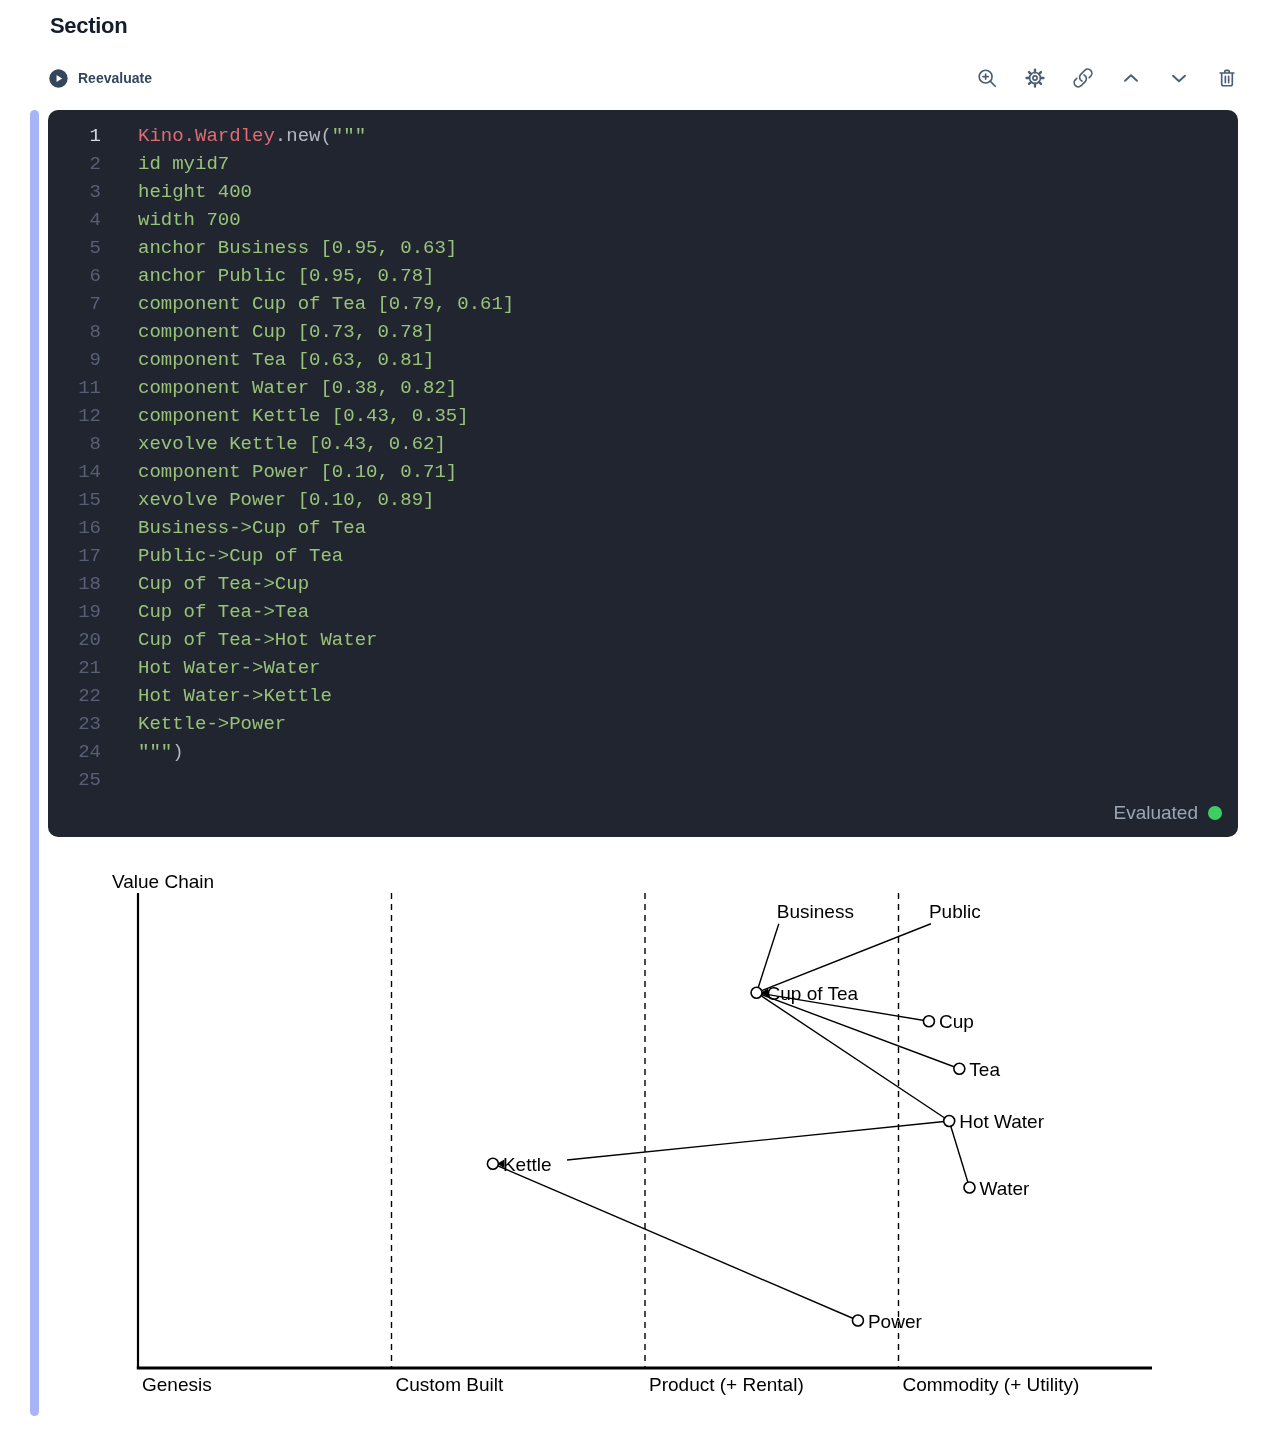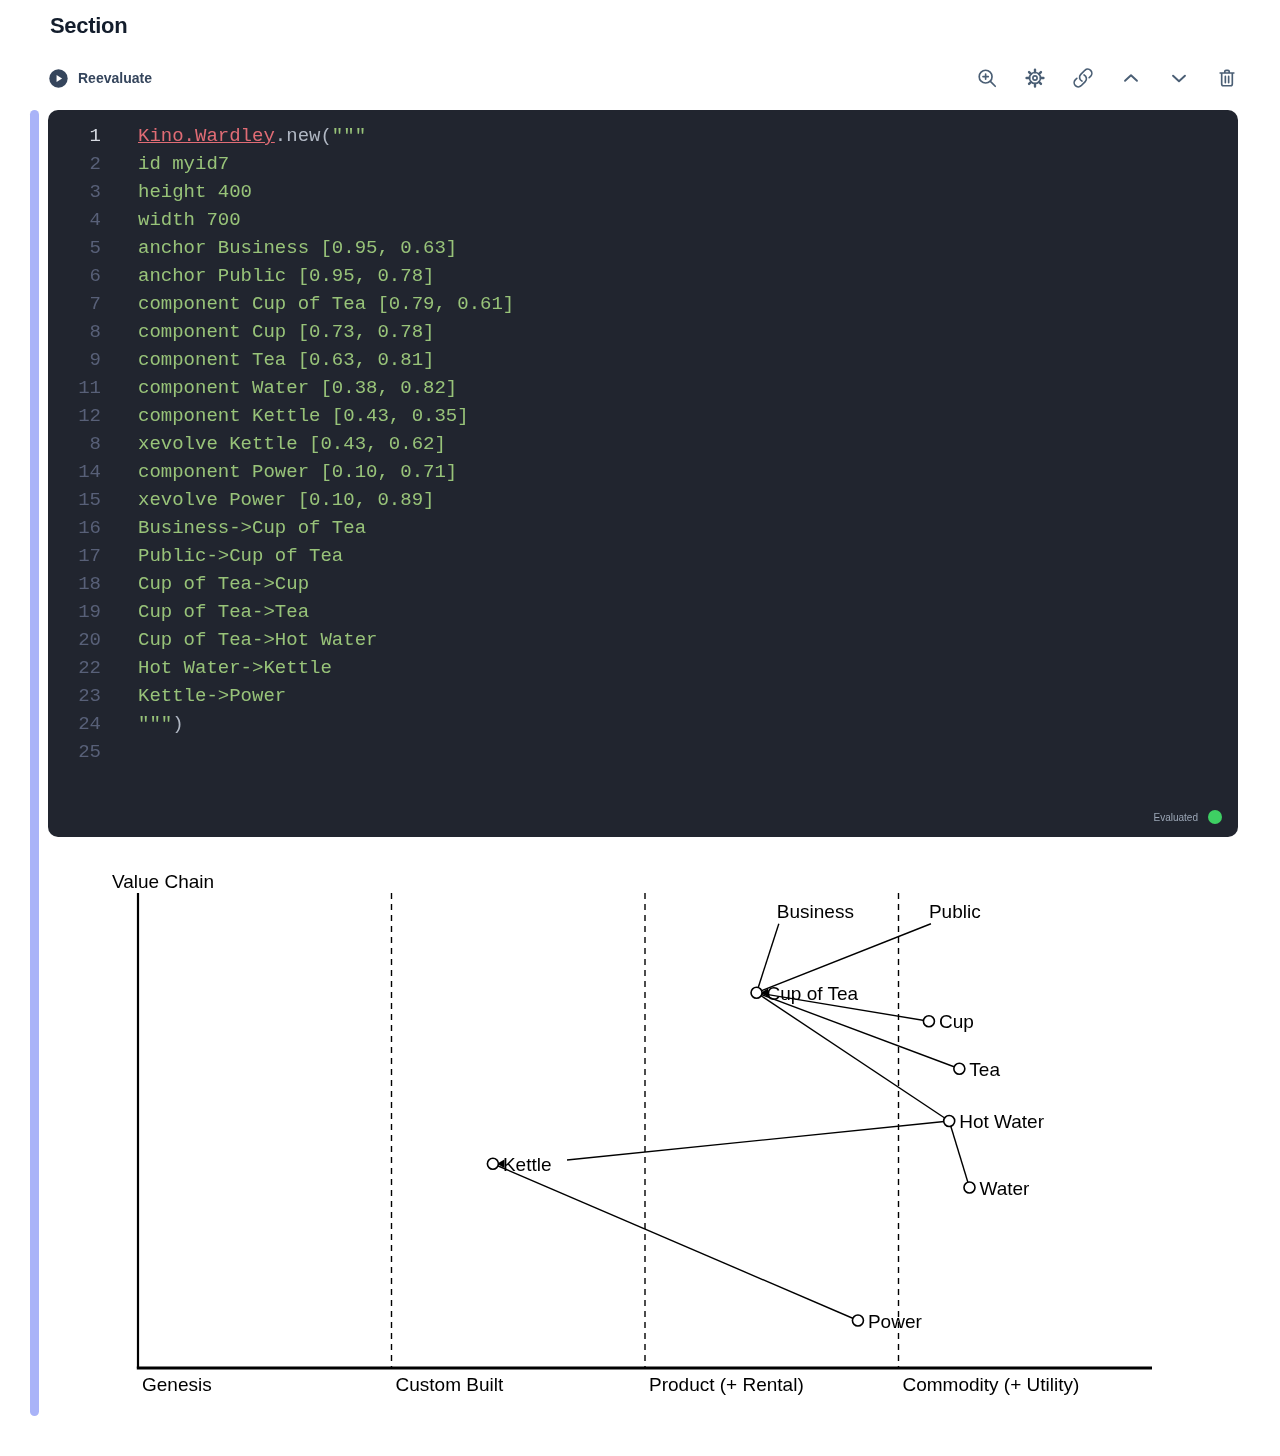--- a/index.html
+++ b/index.html
@@ -46,25 +46,25 @@
   .editor{
     position:absolute;left:48px;top:110px;width:1190px;height:727px;box-sizing:border-box;
     border-radius:10px;background:var(--editor-bg);padding-top:12px;
     font-family:"Liberation Mono","DejaVu Sans Mono",monospace;font-size:19px;
   }
   .line{display:flex;height:28px;line-height:28px;white-space:pre;}
   .ln{width:53px;text-align:right;color:var(--ln);flex:none;user-select:none;}
   .ln.active{color:var(--ln-active);}
   .code{margin-left:37px;}
   .tok-str{color:var(--code-str);}
-  .tok-mod{color:var(--code-mod);text-decoration:underline;}
+  .tok-mod{color:var(--code-mod);}
   .tok-plain{color:var(--code-plain);}
   .status{
     position:absolute;right:16px;bottom:13px;display:flex;align-items:center;gap:10px;
-    font-family:"Liberation Sans", sans-serif;font-size:10px;color:var(--status-text);
+    font-family:"Liberation Sans", sans-serif;font-size:19px;color:var(--status-text);
   }
   .dot{width:14px;height:14px;border-radius:50%;background:var(--dot);}
   .output{position:absolute;left:0;top:843px;width:1020px;height:600px;}
   .output svg{display:block;}
   .output text{font-family:"Liberation Sans", sans-serif;fill:var(--map);}
 </style>
 </head>
 <body>
 
 <h1 class="title">Section</h1>
@@ -122,20 +122,21 @@
       <div class="line"><span class="ln">11</span><span class="code"><span class="tok-str">component Water [0.38, 0.82]</span></span></div>
       <div class="line"><span class="ln">12</span><span class="code"><span class="tok-str">component Kettle [0.43, 0.35]</span></span></div>
       <div class="line"><span class="ln">8</span><span class="code"><span class="tok-str">xevolve Kettle [0.43, 0.62]</span></span></div>
       <div class="line"><span class="ln">14</span><span class="code"><span class="tok-str">component Power [0.10, 0.71]</span></span></div>
       <div class="line"><span class="ln">15</span><span class="code"><span class="tok-str">xevolve Power [0.10, 0.89]</span></span></div>
       <div class="line"><span class="ln">16</span><span class="code"><span class="tok-str">Business-&gt;Cup of Tea</span></span></div>
       <div class="line"><span class="ln">17</span><span class="code"><span class="tok-str">Public-&gt;Cup of Tea</span></span></div>
       <div class="line"><span class="ln">18</span><span class="code"><span class="tok-str">Cup of Tea-&gt;Cup</span></span></div>
       <div class="line"><span class="ln">19</span><span class="code"><span class="tok-str">Cup of Tea-&gt;Tea</span></span></div>
       <div class="line"><span class="ln">20</span><span class="code"><span class="tok-str">Cup of Tea-&gt;Hot Water</span></span></div>
+      <div class="line"><span class="ln">21</span><span class="code"><span class="tok-str">Hot Water-&gt;Water</span></span></div>
       <div class="line"><span class="ln">22</span><span class="code"><span class="tok-str">Hot Water-&gt;Kettle</span></span></div>
       <div class="line"><span class="ln">23</span><span class="code"><span class="tok-str">Kettle-&gt;Power</span></span></div>
       <div class="line"><span class="ln">24</span><span class="code"><span class="tok-str">"""</span><span class="tok-plain">)</span></span></div>
       <div class="line"><span class="ln">25</span><span class="code"></span></div>
     </div>
   <div class="status">
     <span>Evaluated</span>
     <span class="dot"></span>
   </div>
 </div>

